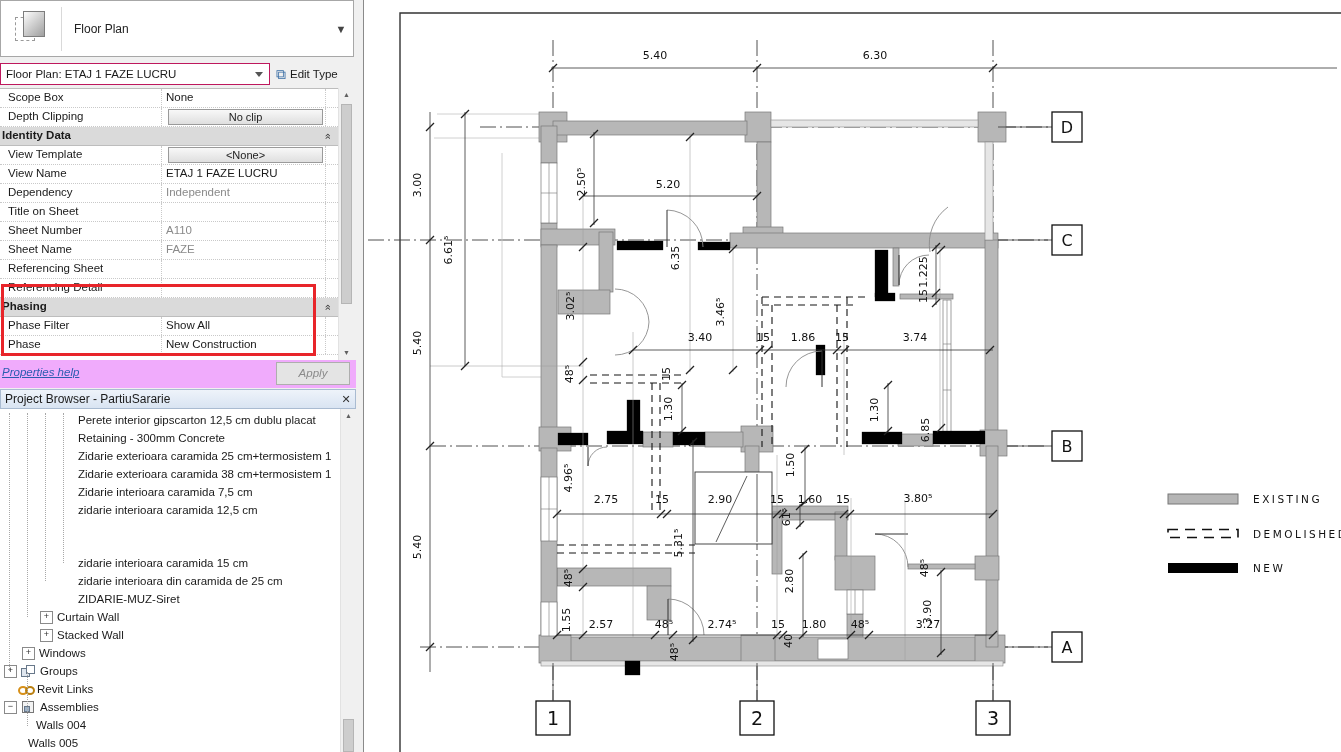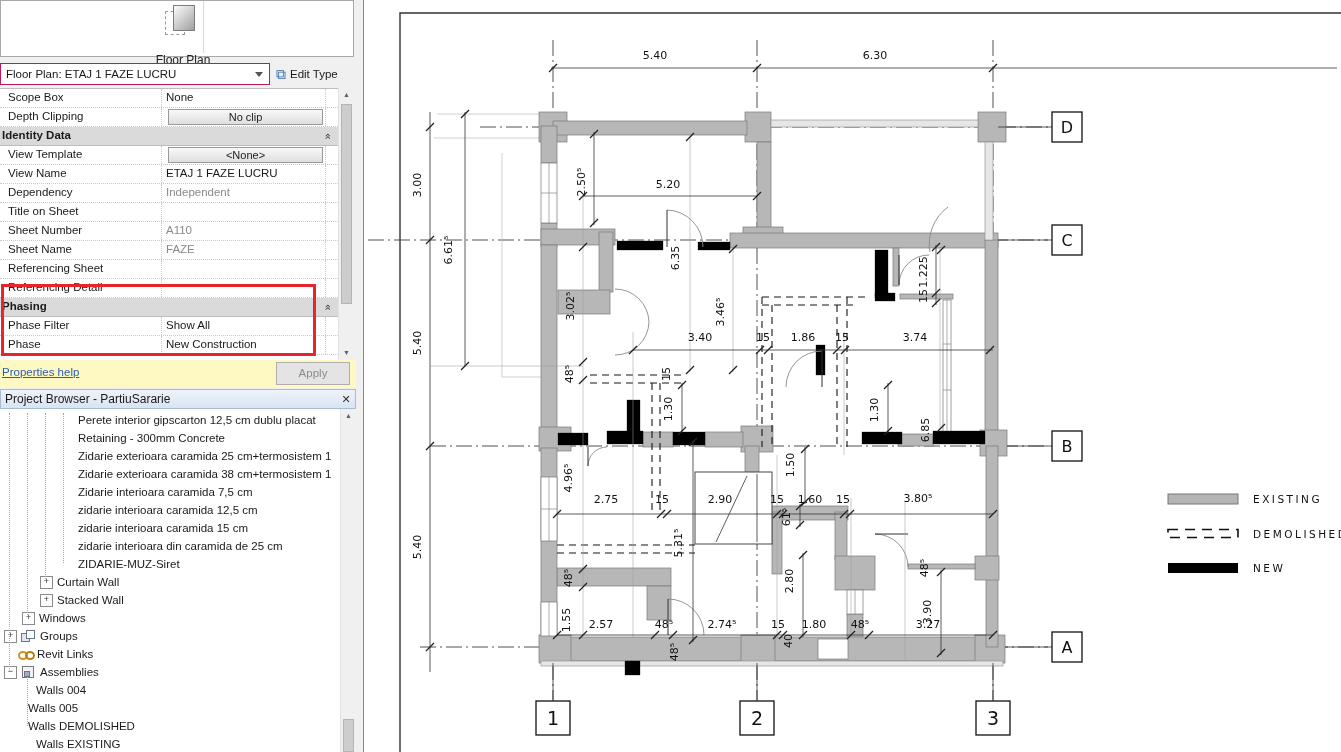--- a/index.html
+++ b/index.html
@@ -1,20 +1,20 @@
 <!DOCTYPE html>
 <html><head>
 <meta charset="utf-8">
 <style>
   html,body{margin:0;padding:0;background:#fff;}
   .app{position:relative;width:1341px;height:752px;overflow:hidden;font-family:"Liberation Sans",sans-serif;background:#fff;}
   
   .left-panel{position:absolute;left:0;top:0;width:356px;height:752px;background:#f0f0f0;}
   .gap-strip{position:absolute;left:356px;top:0;width:7px;height:752px;background:#f0f0f0;border-right:1px solid #8a8a8a;}
-  .type-selector{position:absolute;left:0;top:0;width:354px;height:57px;background:#fff;border:1px solid #a7a7a7;box-sizing:border-box;display:flex;align-items:center;flex-direction:column;}
+  .type-selector{position:absolute;left:0;top:0;width:354px;height:57px;background:#fff;border:1px solid #a7a7a7;box-sizing:border-box;display:flex;align-items:center;}
   .ts-icon{position:relative;width:44px;height:44px;margin-left:8px;border-right:1px solid #d9d9d9;flex:0 0 52px;}
   .ts-icon .bsq{position:absolute;left:6px;top:10px;width:18px;height:22px;border:1px dashed #9a9a9a;background:#fff;}
   .ts-icon .fsq{position:absolute;left:14px;top:4px;width:20px;height:24px;border:1px solid #7d7d7d;background:linear-gradient(135deg,#fdfdfd,#9f9f9f);}
   .ts-label{font-size:12px;color:#222;margin-left:12px;flex:1;}
   .ts-arrow{flex:0 0 24px;color:#444;font-size:11px;text-align:center;}
   .combo-row{position:absolute;left:0;top:61px;width:354px;height:26px;display:flex;align-items:center;}
   .inst-combo{width:270px;height:22px;background:#fff;border:1px solid #be185d;box-sizing:border-box;display:flex;align-items:center;font-size:11.5px;color:#1a1a1a;padding-left:5px;}
   .inst-combo .txt{flex:1;white-space:nowrap;overflow:hidden;}
   .combo-chev{width:0;height:0;border-left:4px solid transparent;border-right:4px solid transparent;border-top:5px solid #555;margin-right:6px;}
   .edit-type{margin-left:6px;display:flex;align-items:center;font-size:11.5px;color:#1a1a1a;cursor:default;}
@@ -30,21 +30,21 @@
   .psec{background:#dadada;border-bottom:1px solid #bdbdbd;}
   .psec .plbl{border-right:none;width:300px;padding-left:2px;font-weight:bold;}
   .chev{position:absolute;right:8px;top:1px;color:#333;font-size:11px;transform:rotate(-90deg);}
   .phase-box{position:absolute;left:1px;top:284px;width:315px;height:72px;border:3px solid #e8252a;box-sizing:border-box;pointer-events:none;z-index:5;}
   
   .vscroll{position:absolute;width:15px;background:#f0f0f0;border-left:1px solid #e2e2e2;}
   .vs-props{left:338px;top:88px;height:272px;}
   .vs-tree{left:340px;top:409px;height:343px;}
   .vs-arrow{position:absolute;left:0;width:15px;height:14px;color:#606060;font-size:7px;text-align:center;line-height:14px;}
   .vs-thumb{position:absolute;left:2px;width:11px;background:#cdcdcd;border:1px solid #b5b5b5;box-sizing:border-box;}
-  .props-help-row{position:absolute;left:0;top:360px;width:356px;height:28px;background:#fef9c3;}
+  .props-help-row{position:absolute;left:0;top:360px;width:356px;height:28px;background:#f0abfc;font-style:italic;}
   .props-help{position:absolute;left:2px;top:6px;font-size:11.5px;color:#2a5db0;text-decoration:underline;}
   .apply-btn{position:absolute;right:6px;top:2px;width:72px;height:21px;background:#e4e4e4;border:1px solid #aeaeae;color:#8a8a8a;font-size:11.5px;text-align:center;line-height:20px;}
   
   .pb-header{position:absolute;left:0;top:389px;width:356px;height:20px;background:linear-gradient(#eef3fa,#d9e4f2);border:1px solid #a9bbd1;box-sizing:border-box;display:flex;align-items:center;font-size:12px;color:#1a1a1a;padding-left:4px;}
   .pb-title{flex:1;}
   .pb-close{width:18px;text-align:center;color:#333;font-size:11px;}
   .tree{position:absolute;left:0;top:409px;width:340px;height:343px;background:#fff;overflow:hidden;padding-top:2px;box-sizing:border-box;}
   .titem{height:18px;line-height:18px;font-size:11.5px;color:#1a1a1a;white-space:nowrap;display:flex;align-items:center;overflow:hidden;}
   .ebox{display:inline-block;width:11px;height:11px;line-height:9px;border:1px solid #8a8a8a;background:#fff;color:#333;font-size:9px;text-align:center;margin-right:4px;flex:0 0 11px;box-sizing:content-box;}
   .tlabel{overflow:hidden;white-space:nowrap;}
@@ -203,21 +203,21 @@
         </div>
         <div class="titem" style="padding-left: 78px;">
           <span class="tlabel">Zidarie exterioara caramida 38 cm+termosistem 1</span>
         </div>
         <div class="titem" style="padding-left: 78px;">
           <span class="tlabel">Zidarie interioara caramida 7,5 cm</span>
         </div>
         <div class="titem" style="padding-left: 78px;">
           <span class="tlabel">zidarie interioara caramida 12,5 cm</span>
         </div>
-        <div class="titem" style="padding-left: 78px;">
+        <div class="titem" style="padding-left: 78px; margin-top: 35px;">
           <span class="tlabel">zidarie interioara caramida 15 cm</span>
         </div>
         <div class="titem" style="padding-left: 78px;">
           <span class="tlabel">zidarie interioara din caramida de 25 cm</span>
         </div>
         <div class="titem" style="padding-left: 78px;">
           <span class="tlabel">ZIDARIE-MUZ-Siret</span>
         </div>
         <div class="titem" style="padding-left: 40px;">
           <span class="ebox">+</span>

